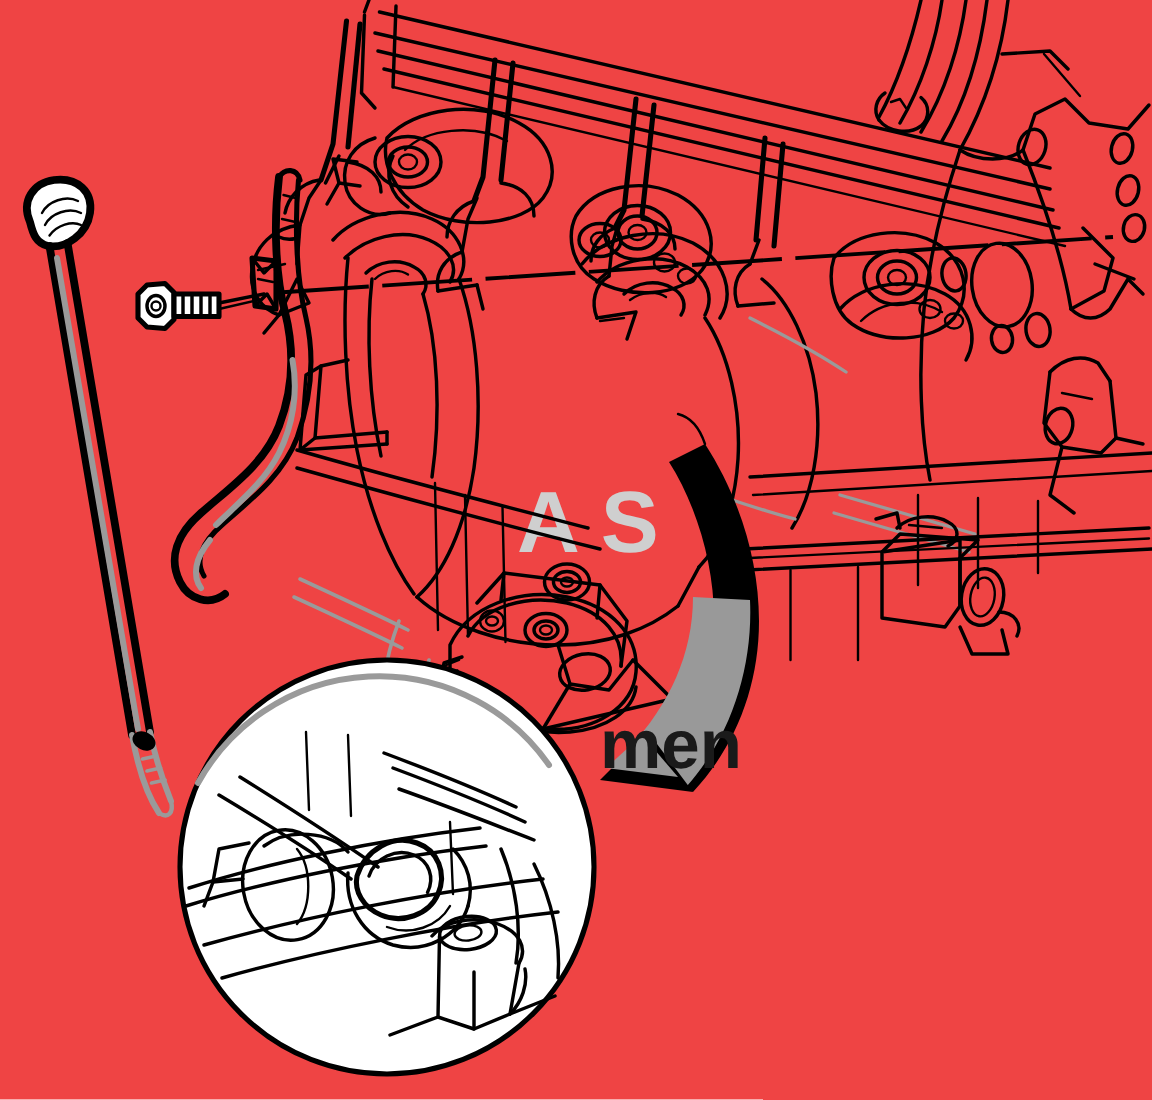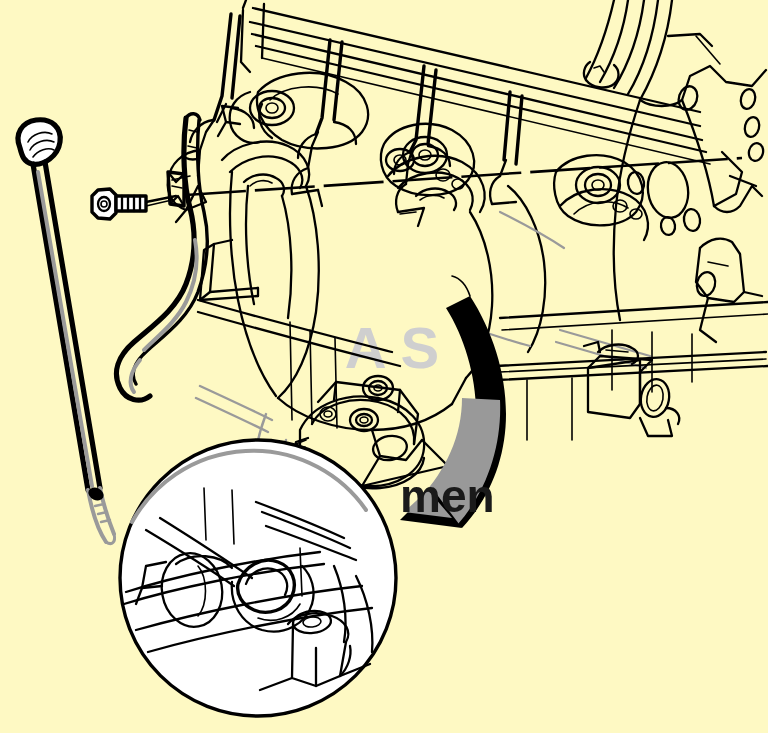--- a/index.html
+++ b/index.html
@@ -8,21 +8,21 @@
     padding: 0;
     background: #ffffff;
   }
   body {
     font-family: "Liberation Sans", sans-serif;
   }
   #figure-root {
     position: relative;
     width: 768px;
     height: 733px;
-    background: #fef9c3;
+    background: #ef4444;
     overflow: hidden;
   }
   #figure-svg {
     position: absolute;
     left: 0;
     top: 0;
     width: 768px;
     height: 733px;
     display: block;
   }

